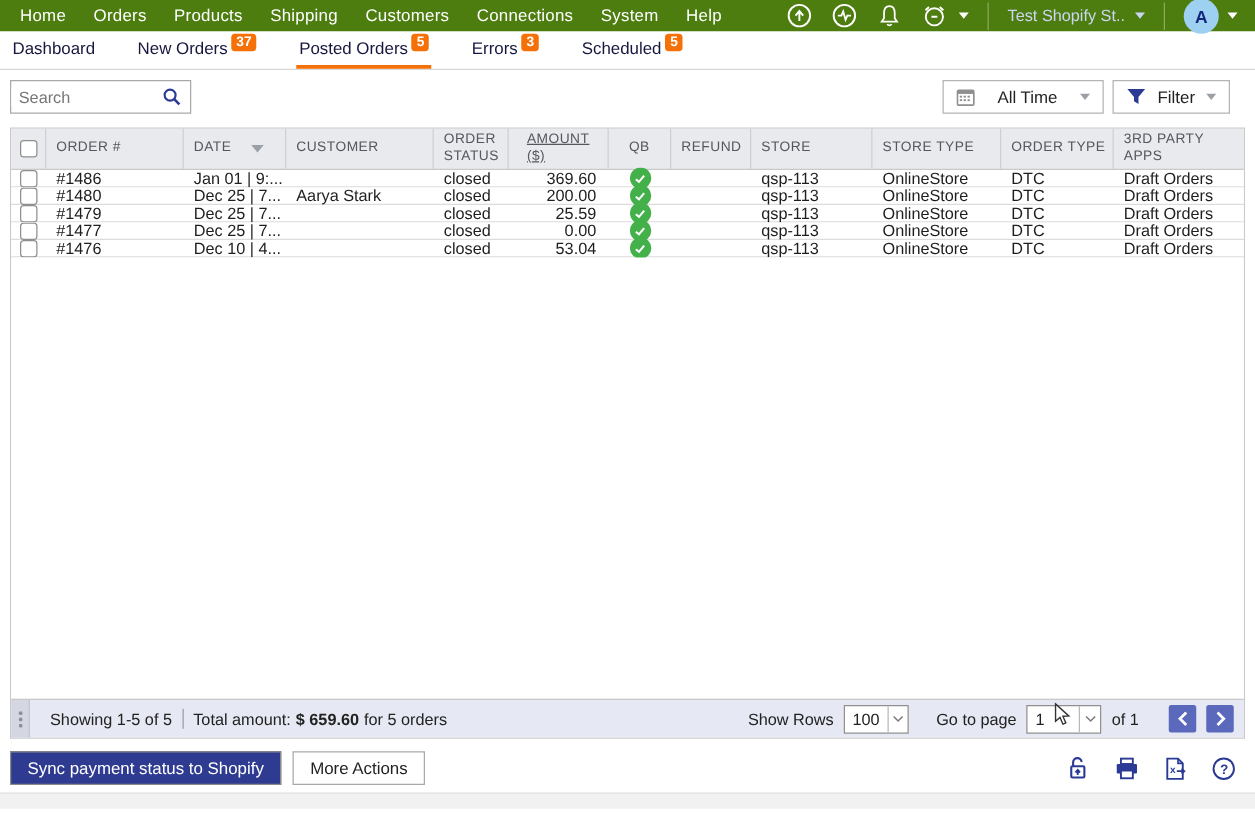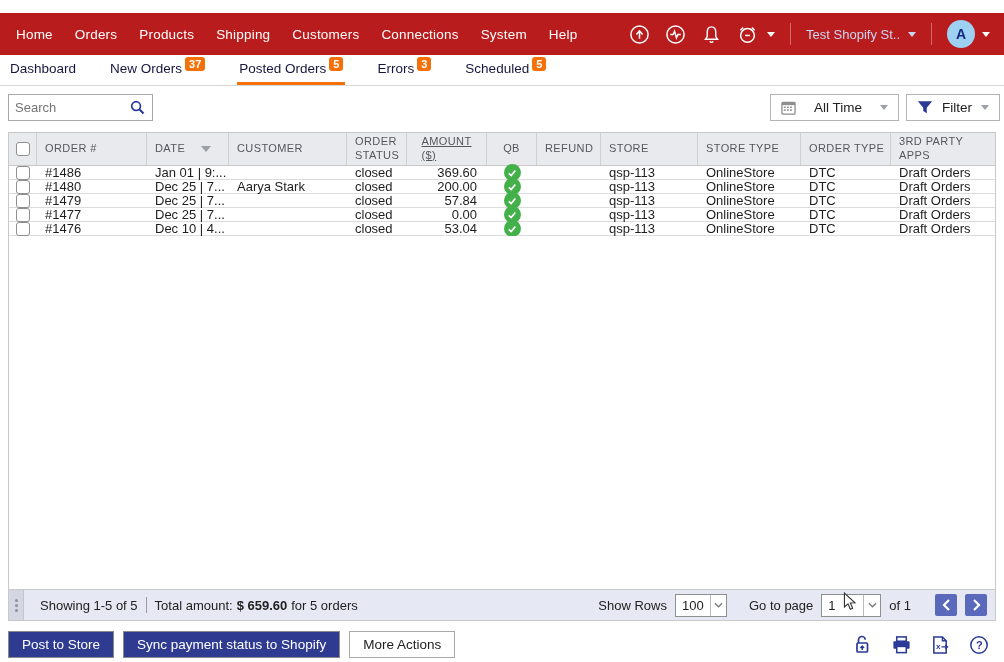--- a/index.html
+++ b/index.html
@@ -1,21 +1,21 @@
 <!DOCTYPE html>
 <html><head>
 <meta charset="utf-8">
 <style>
   * { margin:0; padding:0; box-sizing:border-box; }
   html,body { width:1004px; height:662px; overflow:hidden; background:#fff;
     font-family:"Liberation Sans","DejaVu Sans",sans-serif; }
 
   
-  .topnav { height:42px; background:#b91c1c; display:flex; align-items:center;
-    padding:0 14px 0 16px; color:#fff;margin-top:13px; }
+  .topnav { height:25px; background:#4d7c0f; display:flex; align-items:center;
+    padding:0 14px 0 16px; color:#fff; }
   .topnav-menu { display:flex; gap:22px; font-size:13.5px; }
   .topnav-menu span { cursor:default; letter-spacing:.2px; }
   .topnav-right { margin-left:auto; display:flex; align-items:center; gap:15px; }
   .tn-icon { width:21px; height:21px; display:flex; align-items:center; justify-content:center; }
   .tn-caret { width:0; height:0; border-left:4.5px solid transparent;
     border-right:4.5px solid transparent; border-top:5px solid #fff; margin-left:-6px; }
   .tn-sep { width:1px; height:22px; background:rgba(255,255,255,.35); }
   .store-selector { display:flex; align-items:center; gap:8px; font-size:13px; color:#ccd6f2; }
   .avatar { width:28px; height:28px; border-radius:50%; background:#9ed0f2; color:#14277e;
     font-weight:bold; font-size:14px; display:flex; align-items:center; justify-content:center; }
@@ -29,21 +29,21 @@
     border-radius:3px; padding:1px 4px; margin-left:3px; position:relative; top:-4px; }
   .tab.active::after { content:""; position:absolute; left:-2px; right:-2px; bottom:0;
     height:3px; background:#f57108; }
 
   
   .toolbar { position:relative; height:46px; }
   .search-box { position:absolute; left:8px; top:8px; width:145px; height:27px;
     border:1px solid #a9a9a9; background:#fff; display:flex; align-items:center; }
   .search-box input { border:none; outline:none; flex:1; min-width:0; padding:0 4px 0 6px;
     font-size:13px; font-family:inherit; color:#222; }
-  .toolbar-right { position:absolute; right:4px; top:8px; display:flex; gap:7px; }
+  .toolbar-right { position:absolute; right:20px; top:8px; display:flex; gap:7px; }
   .dropdown-btn { height:27px; border:1px solid #b4b4b4; background:#fff; display:flex;
     align-items:center; gap:9px; padding:0 10px; font-size:13.5px; color:#222; cursor:pointer;justify-content:center; }
   .dd-caret { width:0; height:0; border-left:4.5px solid transparent;
     border-right:4.5px solid transparent; border-top:5px solid #9aa0a6; }
   .dropdown-btn.date { width:129px; justify-content:space-between; }
 
   
   .table-wrap { margin:0 8px; border:1px solid #c9c9c9; height:489px;
     display:flex; flex-direction:column; }
   .thead { display:flex; background:#e8eaee; border-bottom:1px solid #c9c9c9;
@@ -299,21 +299,21 @@
   </div>
 
   <div class="tr">
     <div class="td c-cb">
         <span class="cb"></span>
       </div>
     <div class="td c-order">#1479</div>
     <div class="td c-date">Dec 25 | 7...</div>
     <div class="td c-cust"></div>
     <div class="td c-status">closed</div>
-    <div class="td c-amount">57.84</div>
+    <div class="td c-amount">25.59</div>
     <div class="td c-qb">
       <span class="qb-ok">
           <svg width="10" height="10" viewBox="0 0 12 12">
             <polyline points="2,6.5 5,9 10,3" fill="none" stroke="#fff" stroke-width="2"></polyline>
           </svg>
         </span>
     </div>
     <div class="td c-refund"></div>
     <div class="td c-store">qsp-113</div>
     <div class="td c-stype">OnlineStore</div>
@@ -419,21 +419,20 @@
       <button class="pg-btn">
         <svg width="9" height="12" viewBox="0 0 8 12">
             <polyline points="1.5,1 6.5,6 1.5,11" fill="none" stroke="#fff" stroke-width="2.2"></polyline>
           </svg>
       </button>
     </div>
   </div>
 </div>
 
 <div class="actions">
-  <button class="btn primary">Post to Store</button>
   <button class="btn primary">Sync payment status to Shopify</button>
   <button class="btn secondary">More Actions</button>
   <div class="actions-icons">
     <span>
       <svg width="18" height="21" viewBox="0 0 18 21">
           <path d="M5.5 9 V6.2 A3.4 3.4 0 0 1 12.3 5.6" fill="none" stroke="#2b3a94" stroke-width="1.7"></path>
           <rect x="4" y="9" width="10.5" height="9" rx="1" fill="none" stroke="#2b3a94" stroke-width="1.7"></rect>
           <path d="M9.2 16 V12.5 M7.4 14 L9.2 12 L11 14" fill="none" stroke="#2b3a94" stroke-width="1.5"></path>
         </svg>
     </span>

